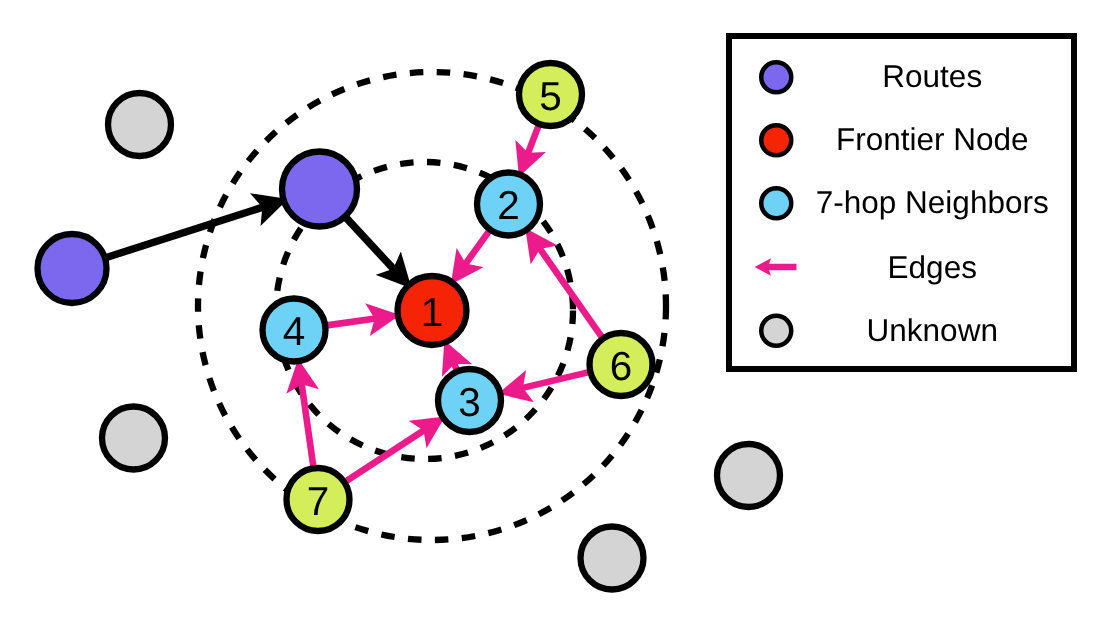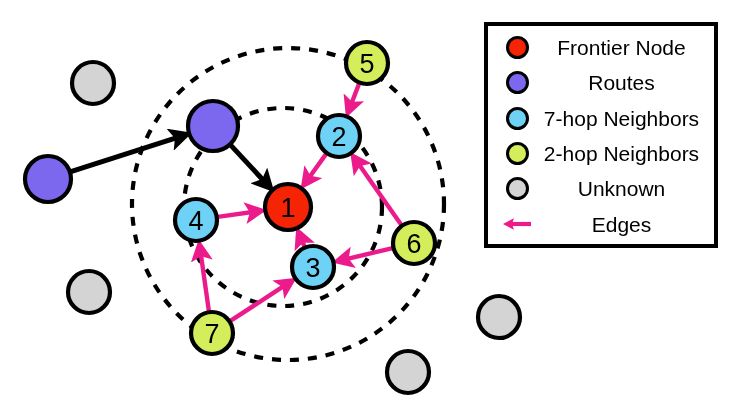--- a/index.html
+++ b/index.html
@@ -166,53 +166,47 @@
         <g>
           <circle cx="499" cy="317" r="21" fill="#d4d4d4" stroke="#000000" stroke-width="4.2"></circle>
         </g>
       </g>
   </svg>
 
   <div class="legend-box">
     <div class="legend-rows" id="legend-rows">
         <div class="legend-row">
           <div class="legend-swatch-cell">
+            <div class="legend-dot" style="background: rgb(123, 104, 238);"></div>
+          </div>
+          <div class="legend-text-cell">Routes</div>
+        </div>
+        <div class="legend-row">
+          <div class="legend-swatch-cell">
             <div class="legend-dot" style="background: rgb(244, 36, 5);"></div>
           </div>
           <div class="legend-text-cell">Frontier Node</div>
         </div>
         <div class="legend-row">
           <div class="legend-swatch-cell">
-            <div class="legend-dot" style="background: rgb(123, 104, 238);"></div>
-          </div>
-          <div class="legend-text-cell">Routes</div>
-        </div>
-        <div class="legend-row">
-          <div class="legend-swatch-cell">
             <div class="legend-dot" style="background: rgb(110, 210, 247);"></div>
           </div>
           <div class="legend-text-cell">7-hop Neighbors</div>
-        </div>
-        <div class="legend-row">
-          <div class="legend-swatch-cell">
-            <div class="legend-dot" style="background: rgb(212, 237, 90);"></div>
-          </div>
-          <div class="legend-text-cell">2-hop Neighbors</div>
-        </div>
-        <div class="legend-row">
-          <div class="legend-swatch-cell">
-            <div class="legend-dot" style="background: rgb(212, 212, 212);"></div>
-          </div>
-          <div class="legend-text-cell">Unknown</div>
         </div>
         <div class="legend-row">
           <div class="legend-swatch-cell">
             <svg width="32" height="16" viewBox="0 0 32 16" class="legend-arrow-svg">
               <line x1="30" y1="8" x2="11" y2="8" stroke="#ec1b8c" stroke-width="4.2"></line>
               <path d="M2,8 L13,2.2 L11,8 L13,13.8 z" fill="#ec1b8c"></path>
             </svg>
           </div>
           <div class="legend-text-cell">Edges</div>
         </div>
+        <div class="legend-row">
+          <div class="legend-swatch-cell">
+            <div class="legend-dot" style="background: rgb(212, 212, 212);"></div>
+          </div>
+          <div class="legend-text-cell">Unknown</div>
+        </div>
       </div>
   </div>
 
 </div>
 
 </body></html>

